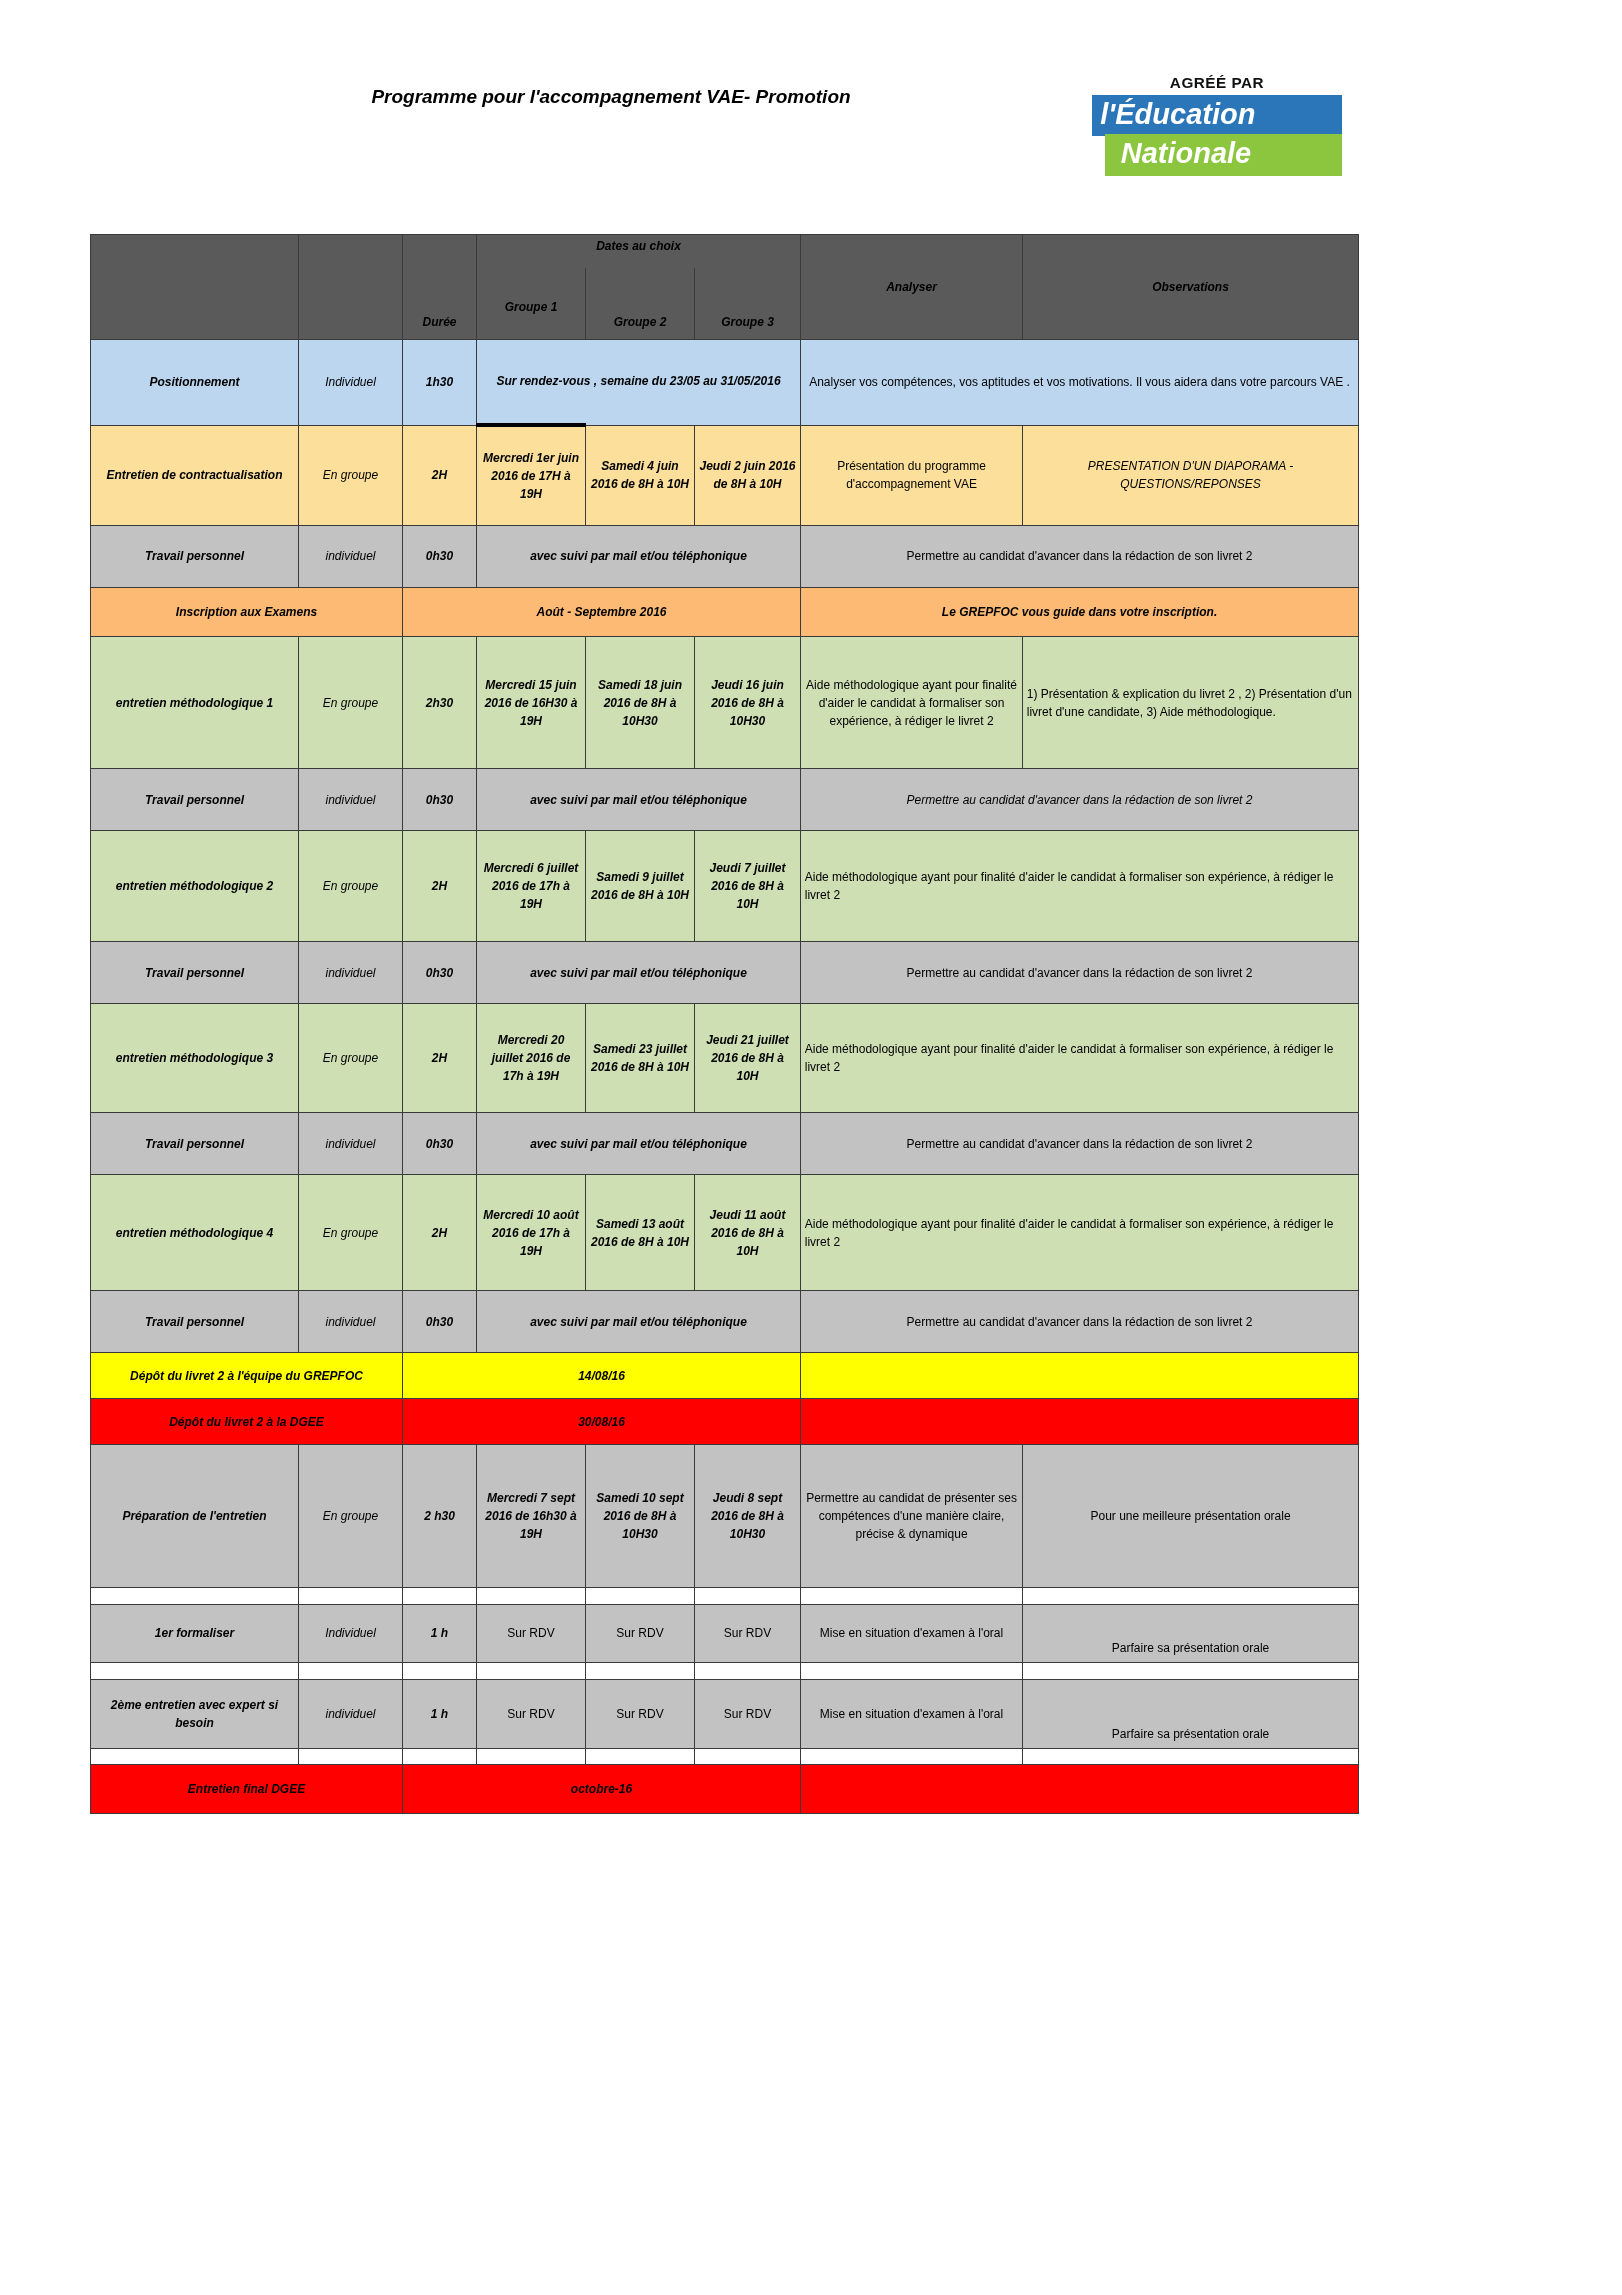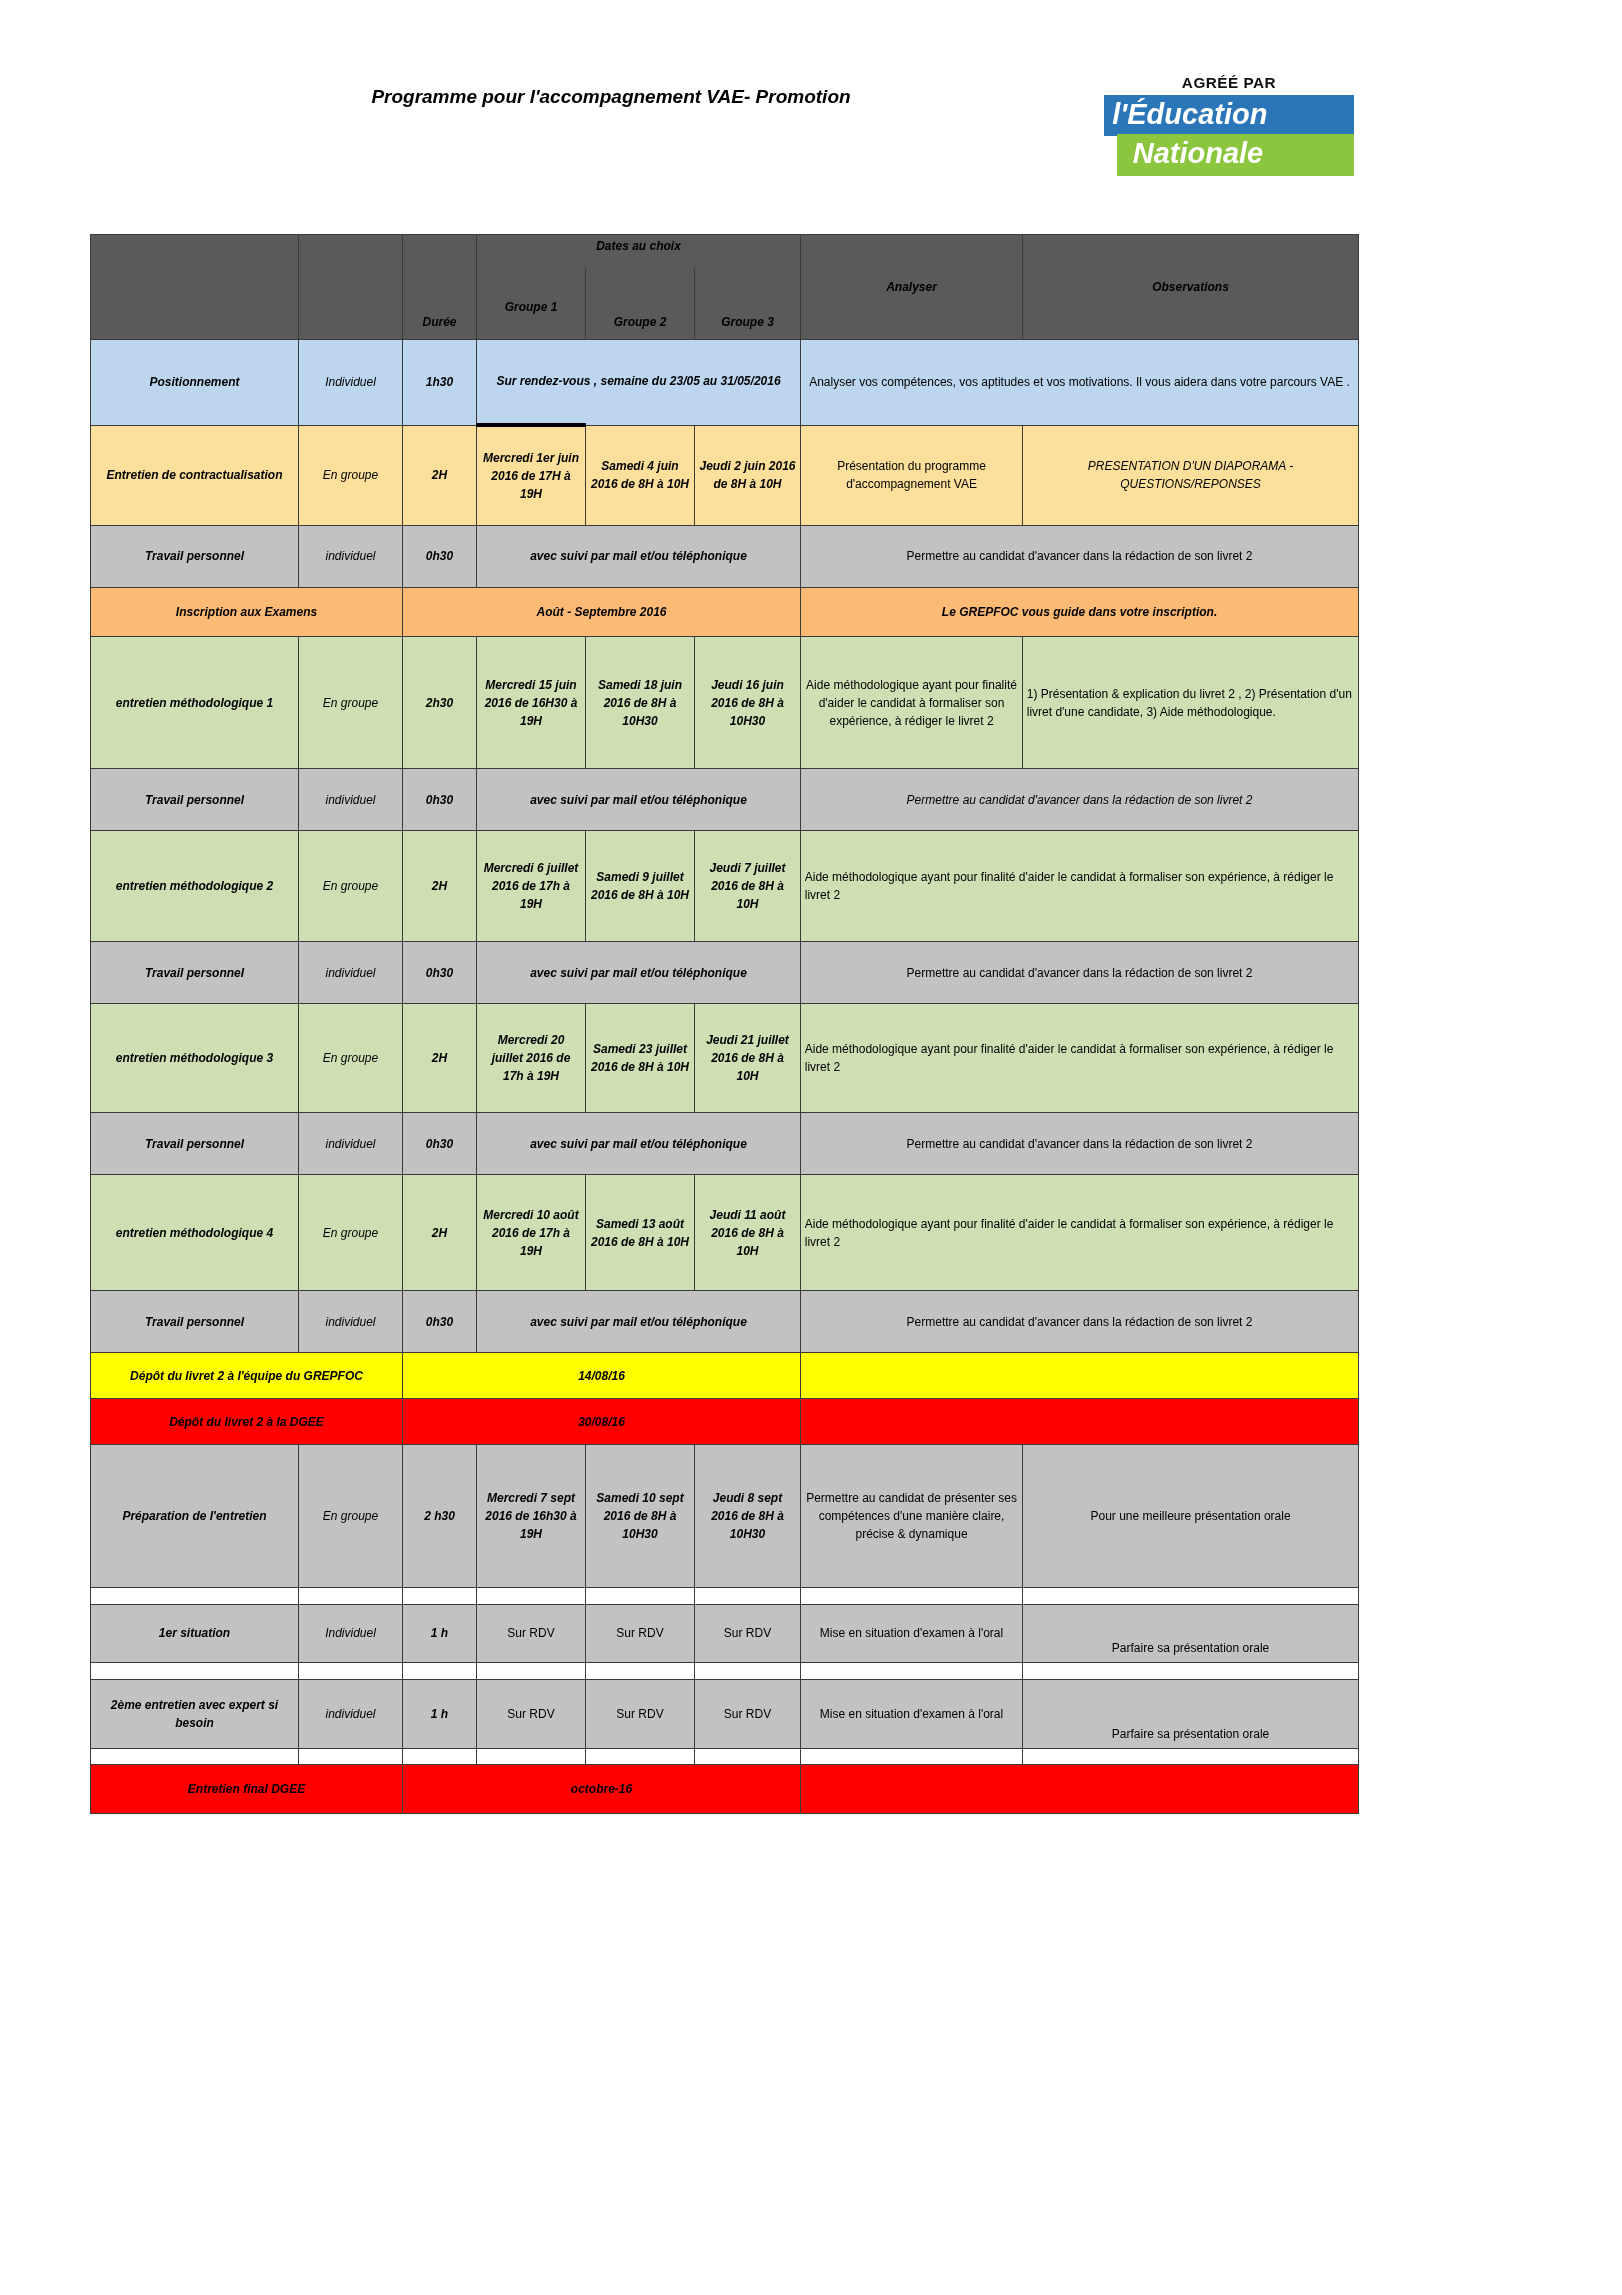--- a/index.html
+++ b/index.html
@@ -17,21 +17,21 @@
   .logo-grepfoc .flower{position:absolute;right:15px;top:19.4px;width:69px;height:69px;}
   .logo-grepfoc .petal{position:absolute;left:50%;top:50%;width:10.2px;height:36px;margin-left:-5.1px;
       margin-top:-34px;background:#fff;border-radius:5.1px;transform-origin:50% 95%;}
   .logo-grepfoc .bird{position:absolute;left:9.3px;top:32px;width:106px;height:60px;}
   .logo-grepfoc .gname{position:absolute;left:0;right:0;bottom:2.8px;text-align:center;
       font-family:"Liberation Serif",serif;color:#eaf6ff;font-size:24px;letter-spacing:0.9px;}
 
   .title-block{position:absolute;left:218px;top:9.3px;width:606px;text-align:center;}
   .title-line{font-style:italic;font-weight:bold;font-size:19px;color:#000;line-height:1.45;}
 
-  .logo-en{position:absolute;right:4px;top:0px;width:250px;height:148px;}
+  .logo-en{position:absolute;right:16px;top:0px;width:250px;height:148px;}
   .logo-en .agree{font-weight:bold;font-size:15.3px;letter-spacing:0.5px;color:#111;text-align:center;
       margin-bottom:2.8px;}
   .logo-en .blue{background:#2b76b9;color:#fff;font-style:italic;font-weight:bold;font-size:29px;
       padding:4.6px 6.5px 6.5px 8.3px;line-height:1.05;}
   .logo-en .green{background:#8cc63f;color:#fff;font-style:italic;font-weight:bold;font-size:29px;
       padding:3.7px 6.5px 7.4px 15.7px;line-height:1.05;margin-left:13px;margin-top:-1.9px;}
 
   
   table.sched{position:absolute;left:90px;top:234px;width:1268px;border-collapse:collapse;
       table-layout:fixed;}
@@ -257,21 +257,21 @@
           <td></td>
         <td></td>
           <td></td>
         <td></td>
           <td></td>
         <td></td>
           <td></td>
       </tr>
 
       <tr class="grey-row" style="height:58px">
-        <td class="lbl">1er situation</td>
+        <td class="lbl">1er formaliser</td>
         <td class="mode">Individuel</td>
         <td class="dur">1 h</td>
         <td class="obj">Sur RDV</td>
         <td class="obj">Sur RDV</td>
         <td class="obj">Sur RDV</td>
         <td class="obj">Mise en situation d'examen à l'oral</td>
         <td class="obs" style="vertical-align:bottom;padding-bottom:4.6px">Parfaire sa présentation orale</td>
       </tr>
 
       <tr class="white-gap">

